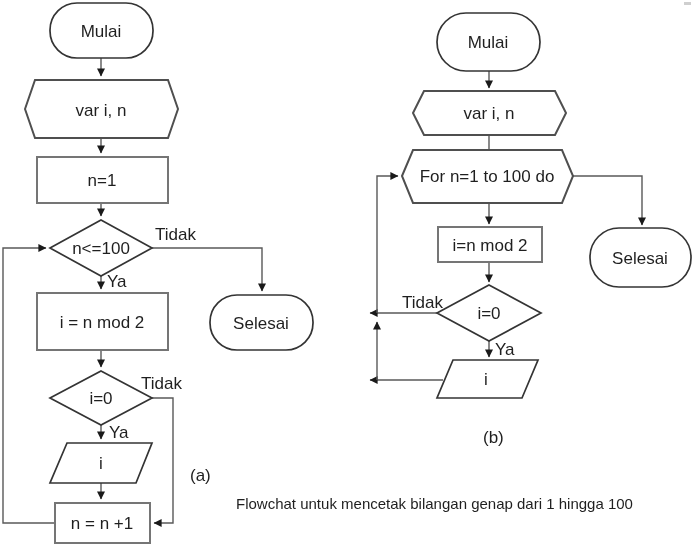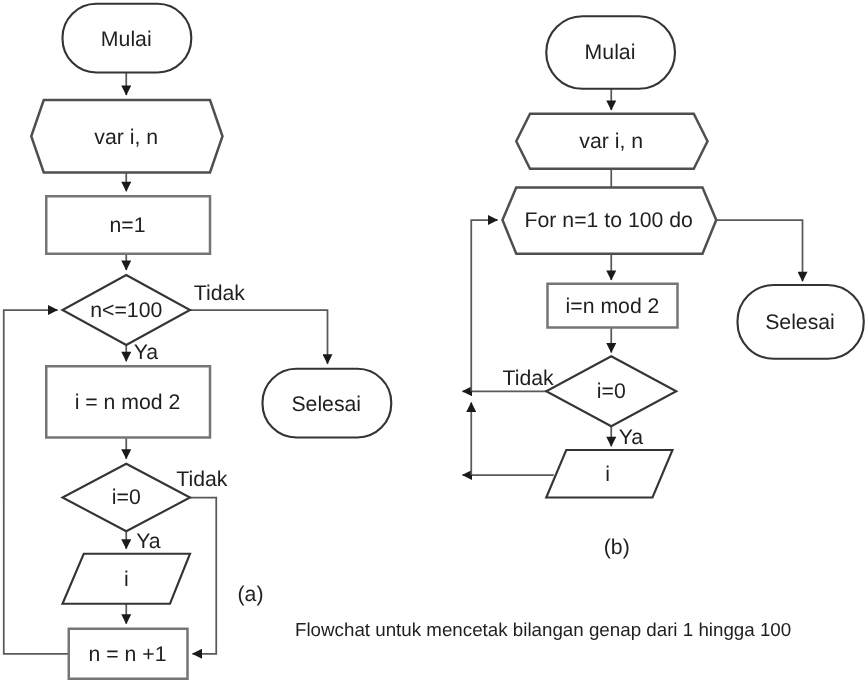--- a/index.html
+++ b/index.html
@@ -1,16 +1,16 @@
 <!DOCTYPE html>
 <html><head>
 <meta charset="utf-8">
 <style>
   html,body{margin:0;padding:0;background:#ffffff;}
-  .stage{position:relative;width:694px;height:547px;background:#ffffff;overflow:hidden;border-radius:24px;}
+  .stage{position:relative;width:694px;height:547px;background:#ffffff;overflow:hidden;}
   svg{display:block;}
   text{font-family:"Liberation Sans","DejaVu Sans",sans-serif;fill:#1f1f1f;}
   .node-text{font-size:17px;text-anchor:middle;dominant-baseline:central;}
   .edge-label{font-size:17px;}
   .tag-label{font-size:17px;}
   .caption-text{font-size:15px;}
   .shape{fill:#ffffff;}
   .proc{stroke:#757575;stroke-width:2;}
   .hex{stroke:#4f4f4f;stroke-width:2;}
   .dark{stroke:#343434;stroke-width:1.7;}

